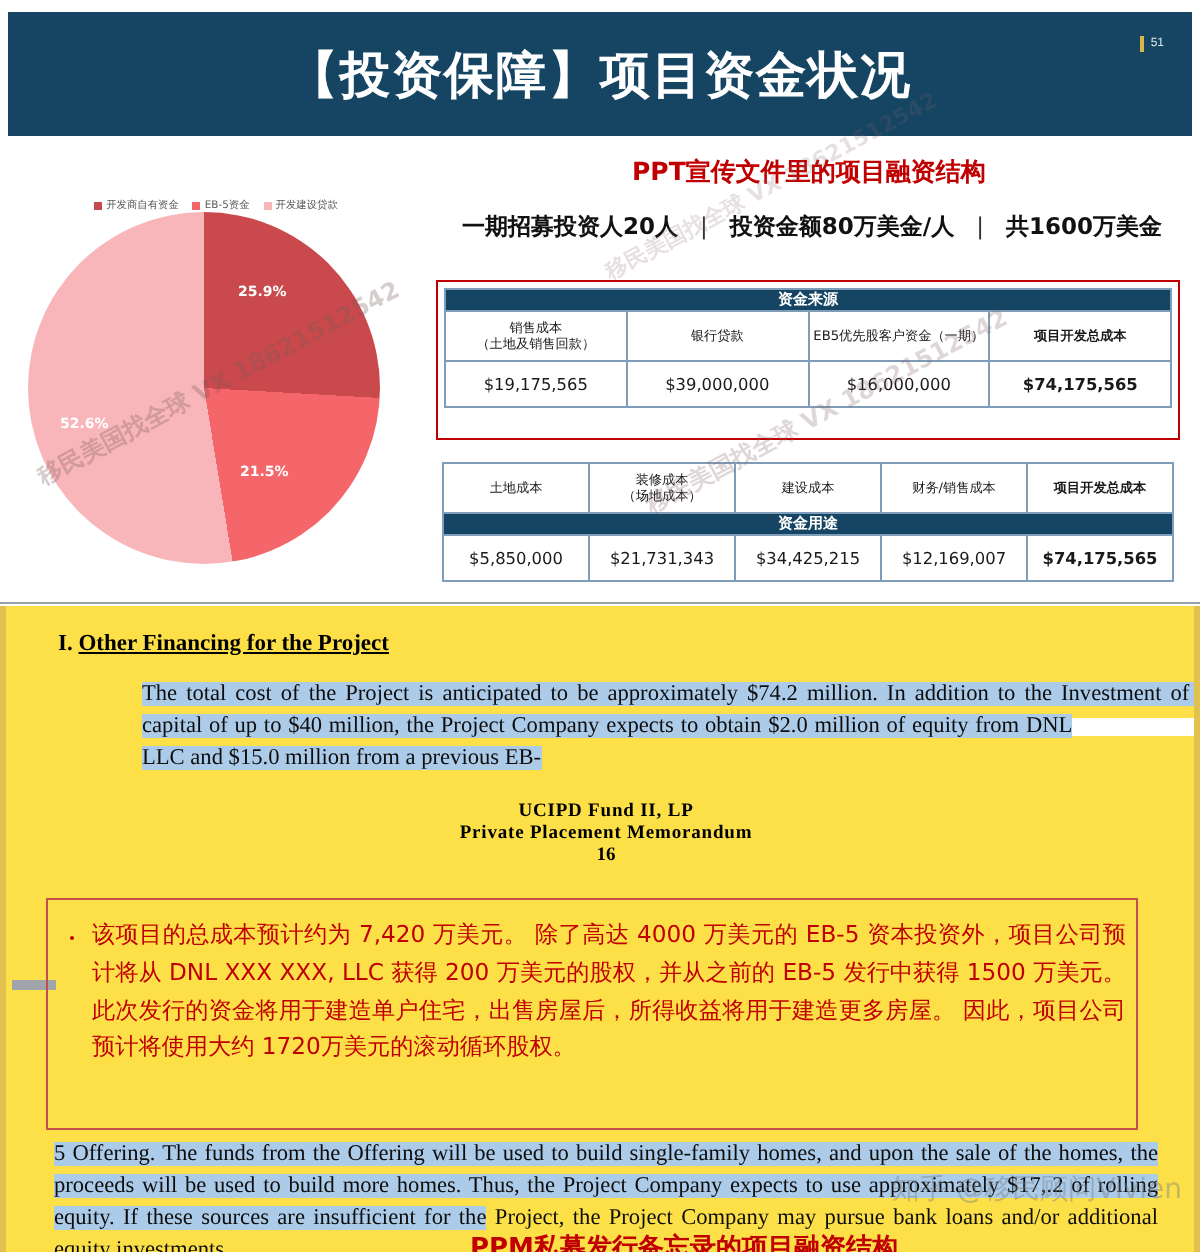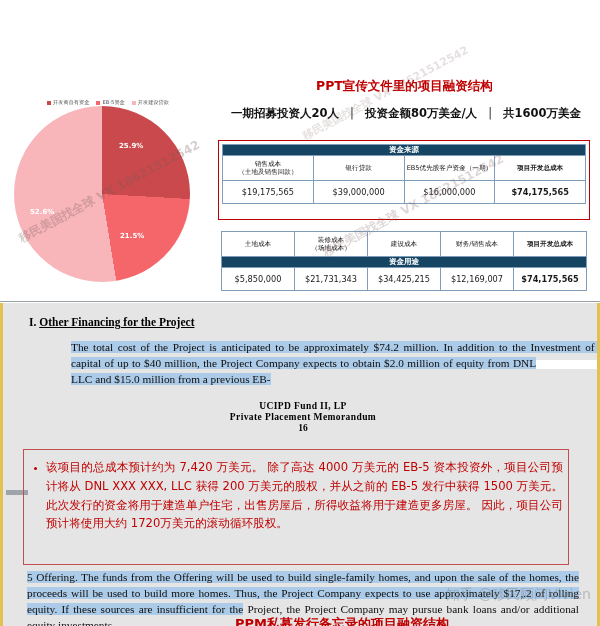--- a/index.html
+++ b/index.html
@@ -89,21 +89,21 @@
   table.fin td.hdr.bold{font-weight:bold;}
   table.fin td.val{
     border:1px solid #7f9db9;text-align:center;font-size:8.2px;color:#1a1a1a;
     padding:6px 1px;background:#ffffff;
   }
   table.fin td.val.bold{font-weight:bold;}
 
   
   .doc{
     position:absolute;left:0;top:303px;width:600px;height:323px;
-    background:#e5e5e5;border-left:3px solid #e3c14e;border-right:3px solid #e3c14e;
+    background:#fde047;border-left:3px solid #e3c14e;border-right:3px solid #e3c14e;
     box-sizing:border-box;overflow:hidden;
   }
   .doc-inner{position:relative;width:100%;height:100%;}
   .doc-heading{
     position:absolute;left:26px;top:13px;font-size:11.5px;color:#000;
     font-family:"Liberation Serif","DejaVu Serif",serif;font-weight:bold;
   }
   .doc-heading .num{font-weight:bold;}
   .doc-heading u{text-decoration:underline;}
   .para{
@@ -159,20 +159,27 @@
     white-space:nowrap;pointer-events:none;user-select:none;
   }
 </style>
 </head>
 <body>
 
 <div class="page">
 
   <div class="slide">
 
+    <div class="slide-header">
+      <div class="slide-title">【投资保障】项目资金状况</div>
+      <div class="slide-pagenum">
+        <span class="bar"></span>
+        <span>51</span>
+      </div>
+    </div>
 
     <div class="annot annot-ppt">PPT宣传文件里的项目融资结构</div>
 
     <div class="chart-wrap">
       <div class="pie-legend">
         <span class="li">
           <span class="sw" style="background:#c9494c"></span>
           <span>开发商自有资金</span>
         </span>
         <span class="li">

